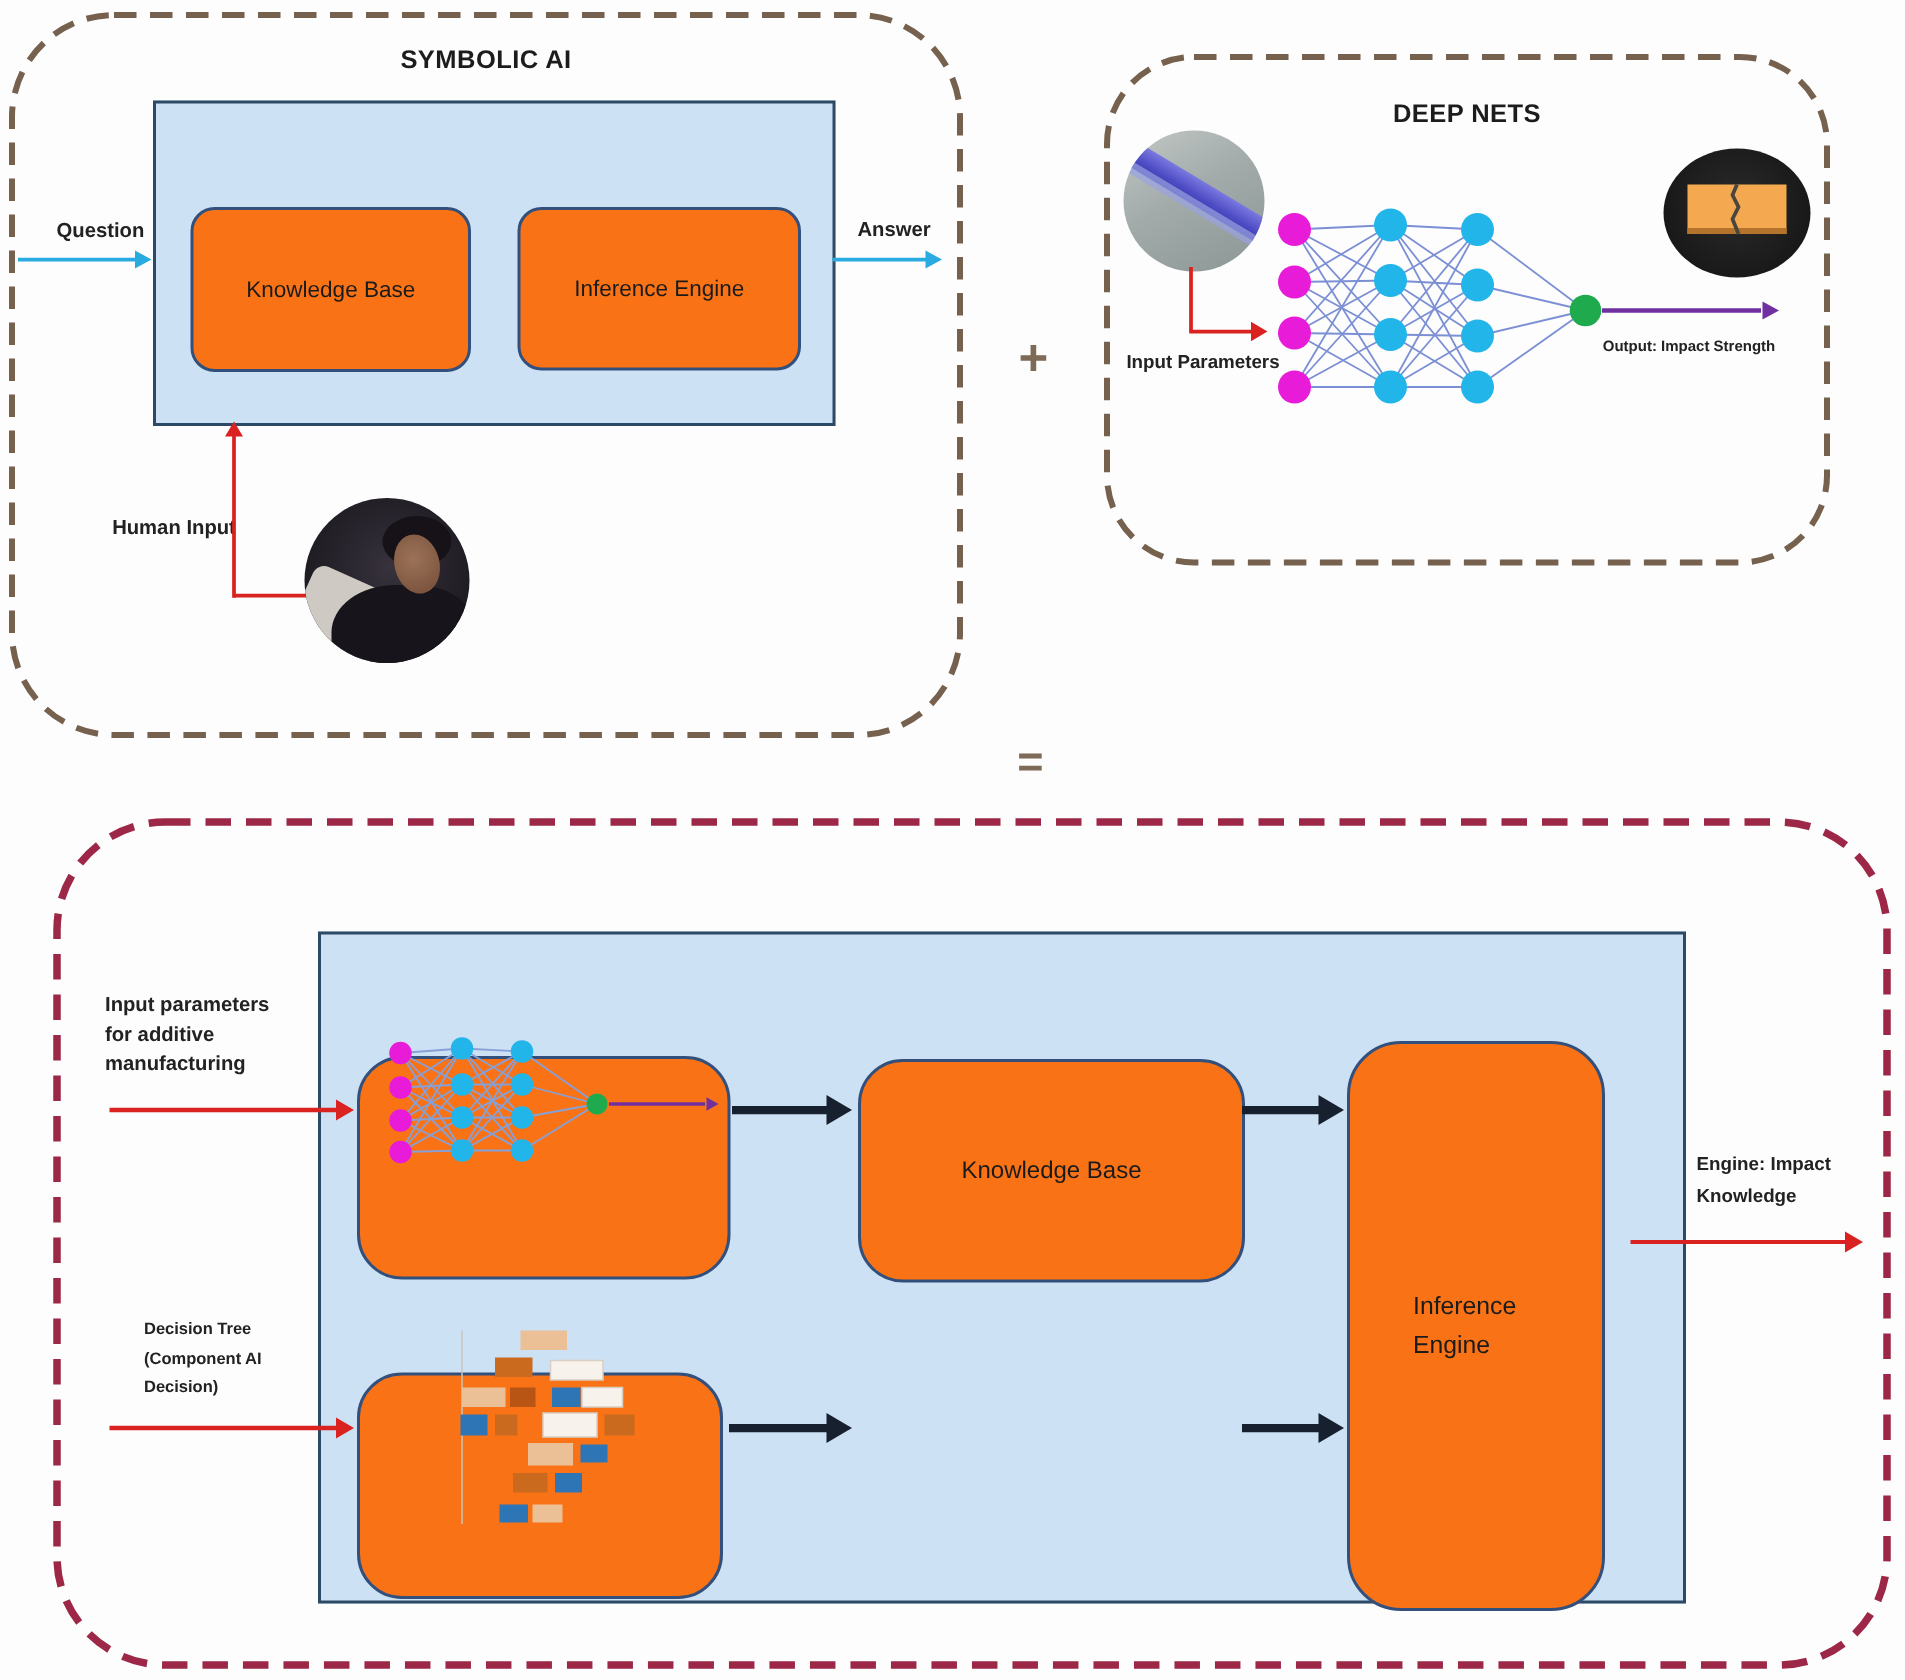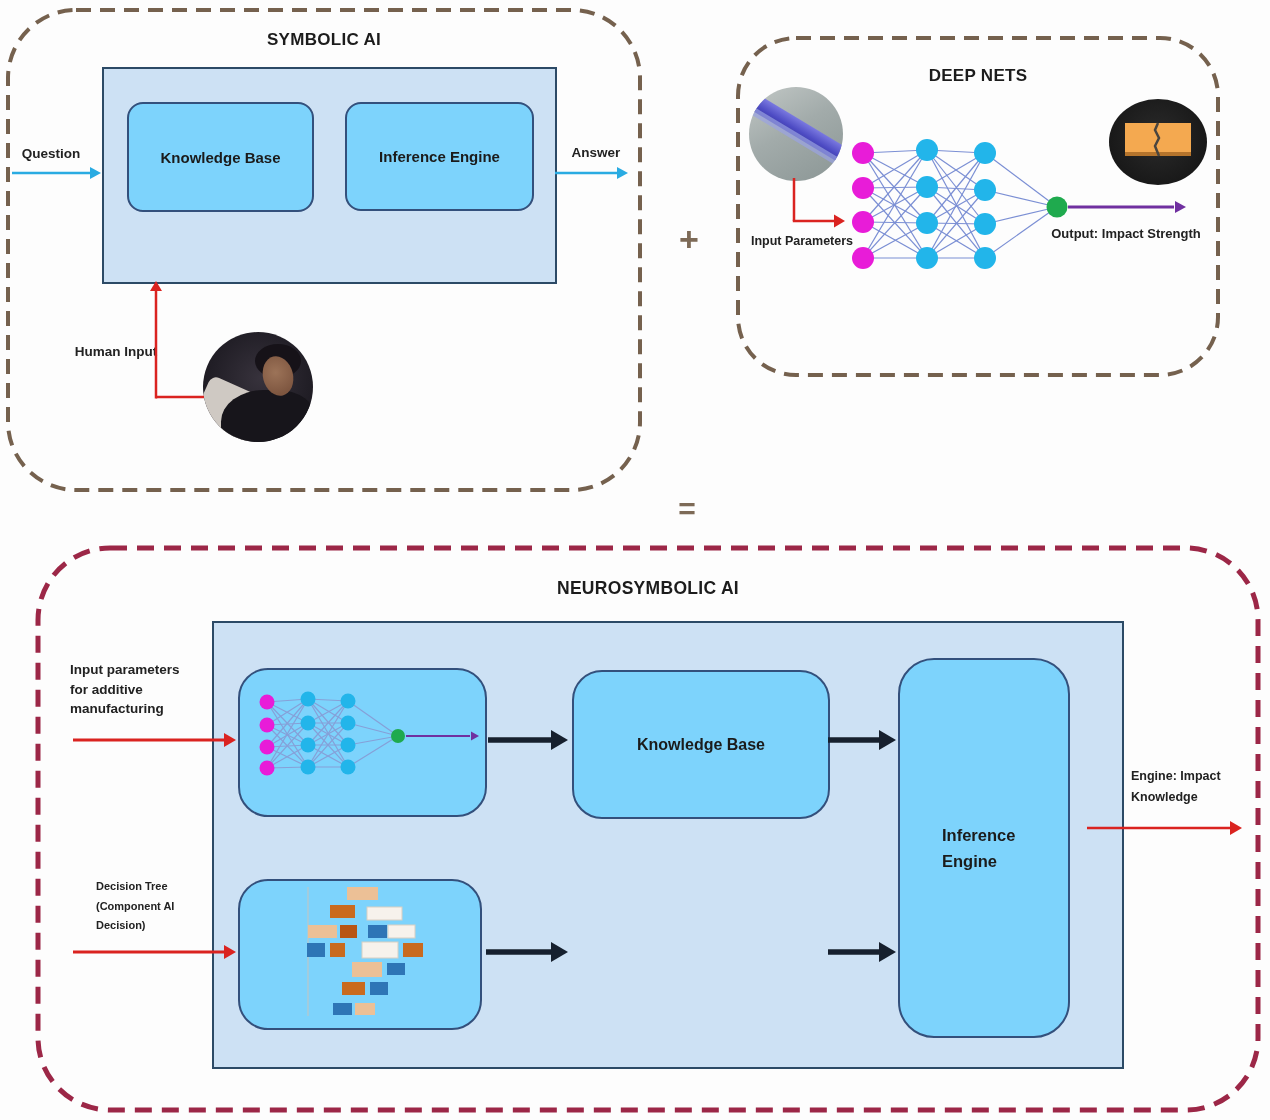--- a/index.html
+++ b/index.html
@@ -8,23 +8,23 @@
     font-family:"Liberation Sans", sans-serif;
   }
   .panel-title{
     position:absolute;text-align:center;font-weight:bold;color:#1c1c1c;
     font-size:17px;letter-spacing:.3px;
   }
   .bluebox{
     position:absolute;background:var(--panel-blue);border:2px solid var(--border-navy);
   }
   .whitebox{
-    position:absolute;background:#7dd3fc;border:2.5px solid var(--box-border);
+    position:absolute;background:#f97316;border:2.5px solid var(--box-border);
     display:flex;align-items:center;justify-content:center;
-    color:#1b1b1b;font-weight:bold;
+    color:#1b1b1b;font-weight:normal;margin-top:36px;
   }
   .lbl{position:absolute;font-weight:bold;color:#222;}
   .op{position:absolute;color:#7d6a57;text-align:center;}
   
   .photo{position:absolute;border-radius:50%;overflow:hidden;}
   .photo-person{background:radial-gradient(circle at 52% 42%, #37323c 0%, #221f27 55%, #141218 100%);}
   .photo-person .paper{position:absolute;left:-8px;top:52px;width:60px;height:70px;background:#cfc9c3;transform:rotate(24deg);border-radius:8px;}
   .photo-person .body{position:absolute;left:18px;top:58px;width:95px;height:70px;background:#17151b;border-radius:45% 40% 0 0;}
   .photo-person .face{position:absolute;left:60px;top:24px;width:30px;height:40px;background:radial-gradient(circle at 45% 40%, #9c7358 0%, #7e5640 75%);border-radius:50%;transform:rotate(-14deg);}
   .photo-person .hair{position:absolute;left:52px;top:12px;width:46px;height:34px;background:#161218;border-radius:50%;}
@@ -41,21 +41,21 @@
 <div id="canvas">
 
   <div class="panel-title" style="left:8px;top:30px;width:632px;">SYMBOLIC AI</div>
 
   <div class="bluebox" style="left:102px;top:67px;width:451px;height:213px;"></div>
 
   <div class="whitebox" style="left:127px;top:102px;width:183px;height:106px;border-radius:16px;font-size:15px;">Knowledge Base</div>
 
   <div class="whitebox" style="left:345px;top:102px;width:185px;height:105px;border-radius:16px;font-size:15px;">Inference Engine</div>
 
-  <div class="lbl" style="left:10px;top:146px;width:82px;text-align:center;font-size:13.5px;">Question</div>
+  <div class="lbl" style="left:26px;top:146px;width:82px;text-align:center;font-size:13.5px;">Question</div>
 
   <div class="lbl" style="left:560px;top:145px;width:72px;text-align:center;font-size:13.5px;">Answer</div>
 
   <div class="lbl" style="left:66px;top:344px;width:100px;text-align:center;font-size:13.5px;">Human Input</div>
 
   <div class="photo photo-person" style="left:203px;top:332px;width:110px;height:110px;">
     <div class="paper"></div>
     <div class="body"></div>
     <div class="hair"></div>
     <div class="face"></div>
@@ -65,33 +65,32 @@
 
   <div class="panel-title" style="left:738px;top:54px;width:480px;margin-top:12px;">DEEP NETS</div>
 
   <div class="photo photo-print" style="left:749px;top:87px;width:94px;height:94px;">
     <div class="bar"></div>
     <div class="bar2"></div>
   </div>
 
   <div class="lbl" style="left:740px;top:234px;width:124px;text-align:center;font-size:12.5px;">Input Parameters</div>
 
-  <div class="lbl" style="left:1040px;top:226px;width:172px;text-align:center;font-size:13px;">Output: Impact Strength</div>
+  <div class="lbl" style="left:1040px;top:226px;width:172px;text-align:center;font-size:10px;">Output: Impact Strength</div>
 
   <div class="photo photo-spec" style="left:1109px;top:99px;width:98px;height:86px;">
     <svg width="98" height="86">
       <rect x="16" y="24" width="66" height="33" fill="#f4a950"></rect>
       <rect x="16" y="53" width="66" height="4" fill="#b5742c"></rect>
       <path d="M49 24 L46 31 L50 39 L46 47 L50 57" stroke="#4a453e" fill="none" stroke-width="2.5"></path>
     </svg>
   </div>
 
   <div class="op" style="left:667px;top:492px;width:40px;font-size:30px;font-weight:bold;">=</div>
 
-  <div class="panel-title" style="left:38px;top:578px;width:1220px;font-size:17.5px;">NEUROSYMBOLIC AI</div>
 
   <div class="bluebox" style="left:212px;top:621px;width:908px;height:444px;border-width:2.5px;"></div>
 
   <div class="whitebox" style="left:238px;top:668px;width:245px;height:145px;border-radius:30px;"></div>
 
   <div class="whitebox" style="left:572px;top:670px;width:254px;height:145px;border-radius:30px;font-size:16px;">Knowledge Base</div>
 
   <div class="whitebox" style="left:238px;top:879px;width:240px;height:147px;border-radius:30px;"></div>
 
 

